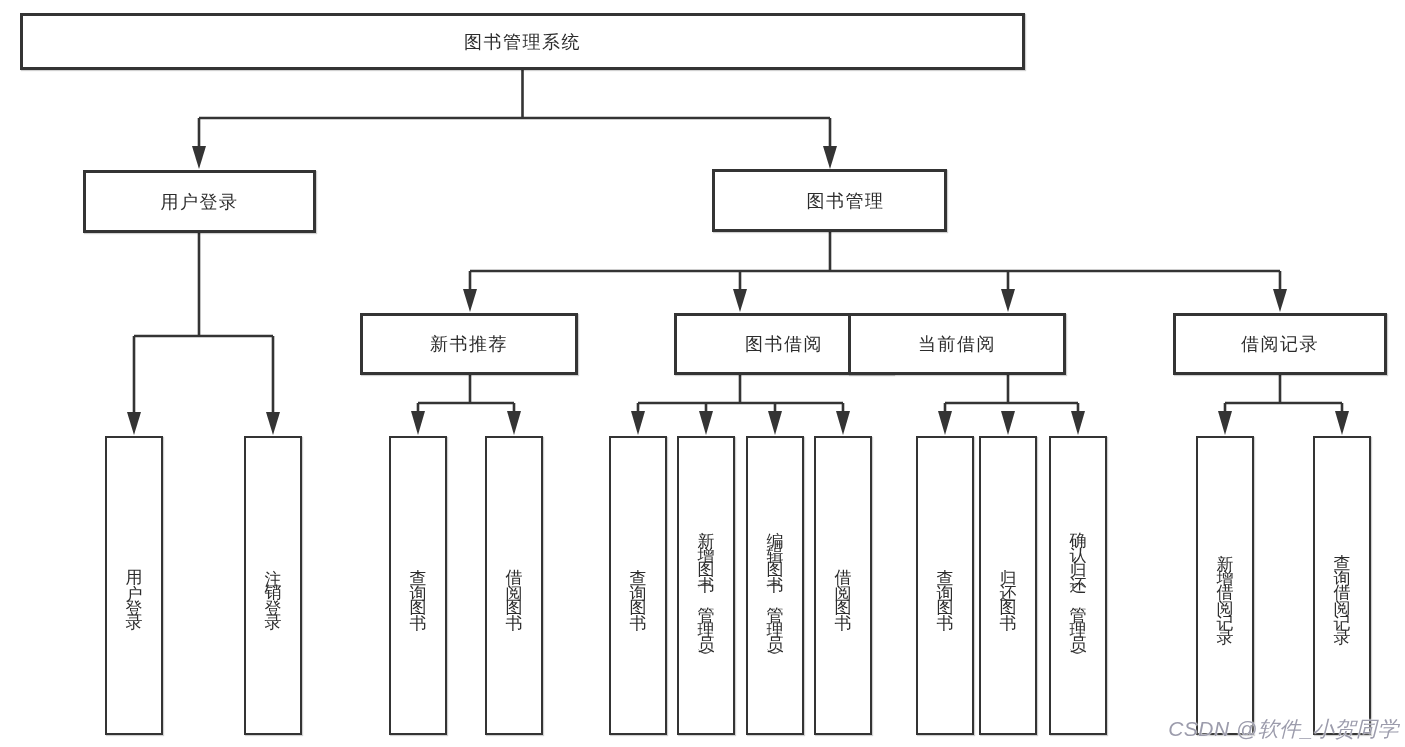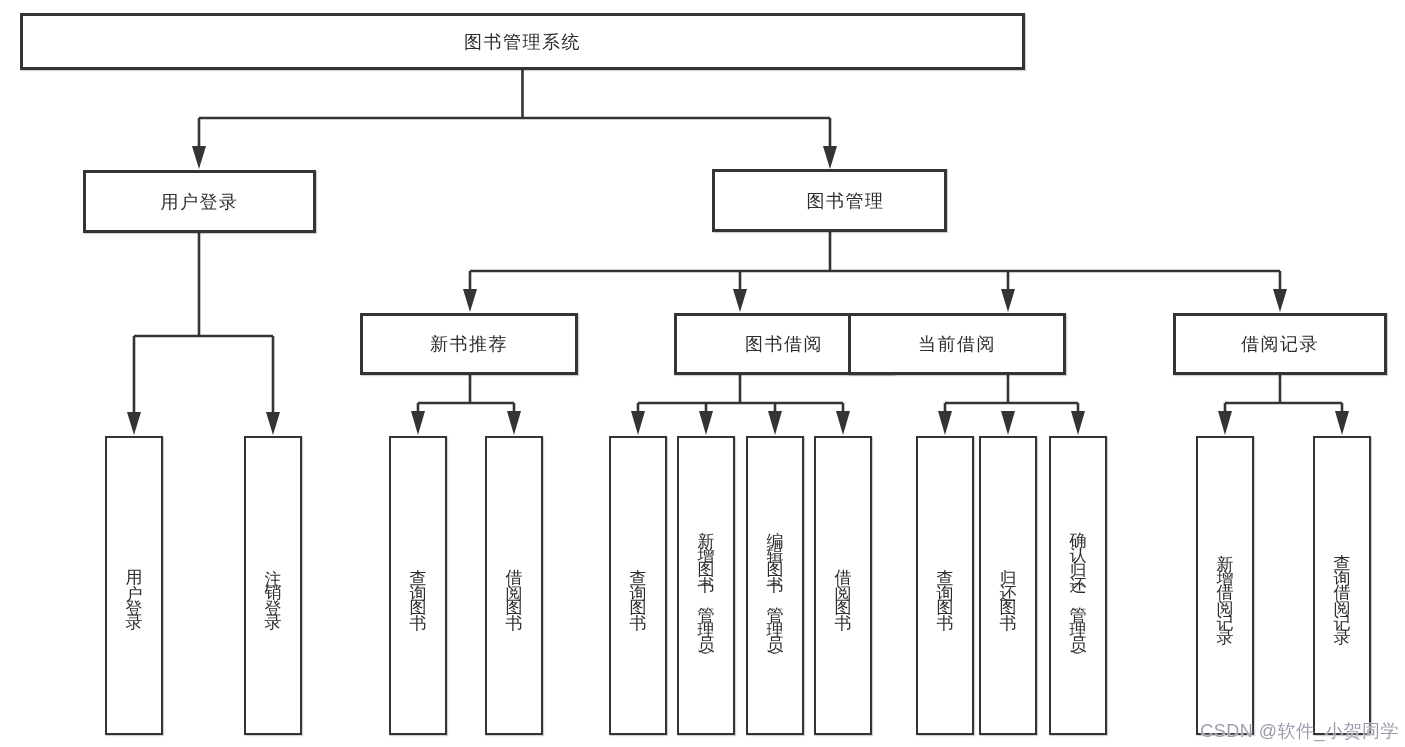--- a/index.html
+++ b/index.html
@@ -39,25 +39,26 @@
   .vbox .vtext{
     writing-mode:vertical-rl;
     text-orientation:mixed;
     letter-spacing:15px;
     line-height:1;
     white-space:nowrap;
   }
   .watermark{
     position:absolute;
     right:6px;bottom:4px;
-    font-size:18px;
+    font-size:21px;
     color:var(--wm);
     letter-spacing:0.5px;
     text-shadow:0 0 2px #fff,0 0 1px #fff;
     z-index:5;
+    font-style:italic;
   }
 </style>
 </head>
 <body>
 
 <div class="stage">
 
   <svg class="wires" width="1405" height="747" viewBox="0 0 1405 747">
 
     <path d="M522.5,70 V118 M199,118 H830 M199,118 V147 M830,118 V147"></path>

